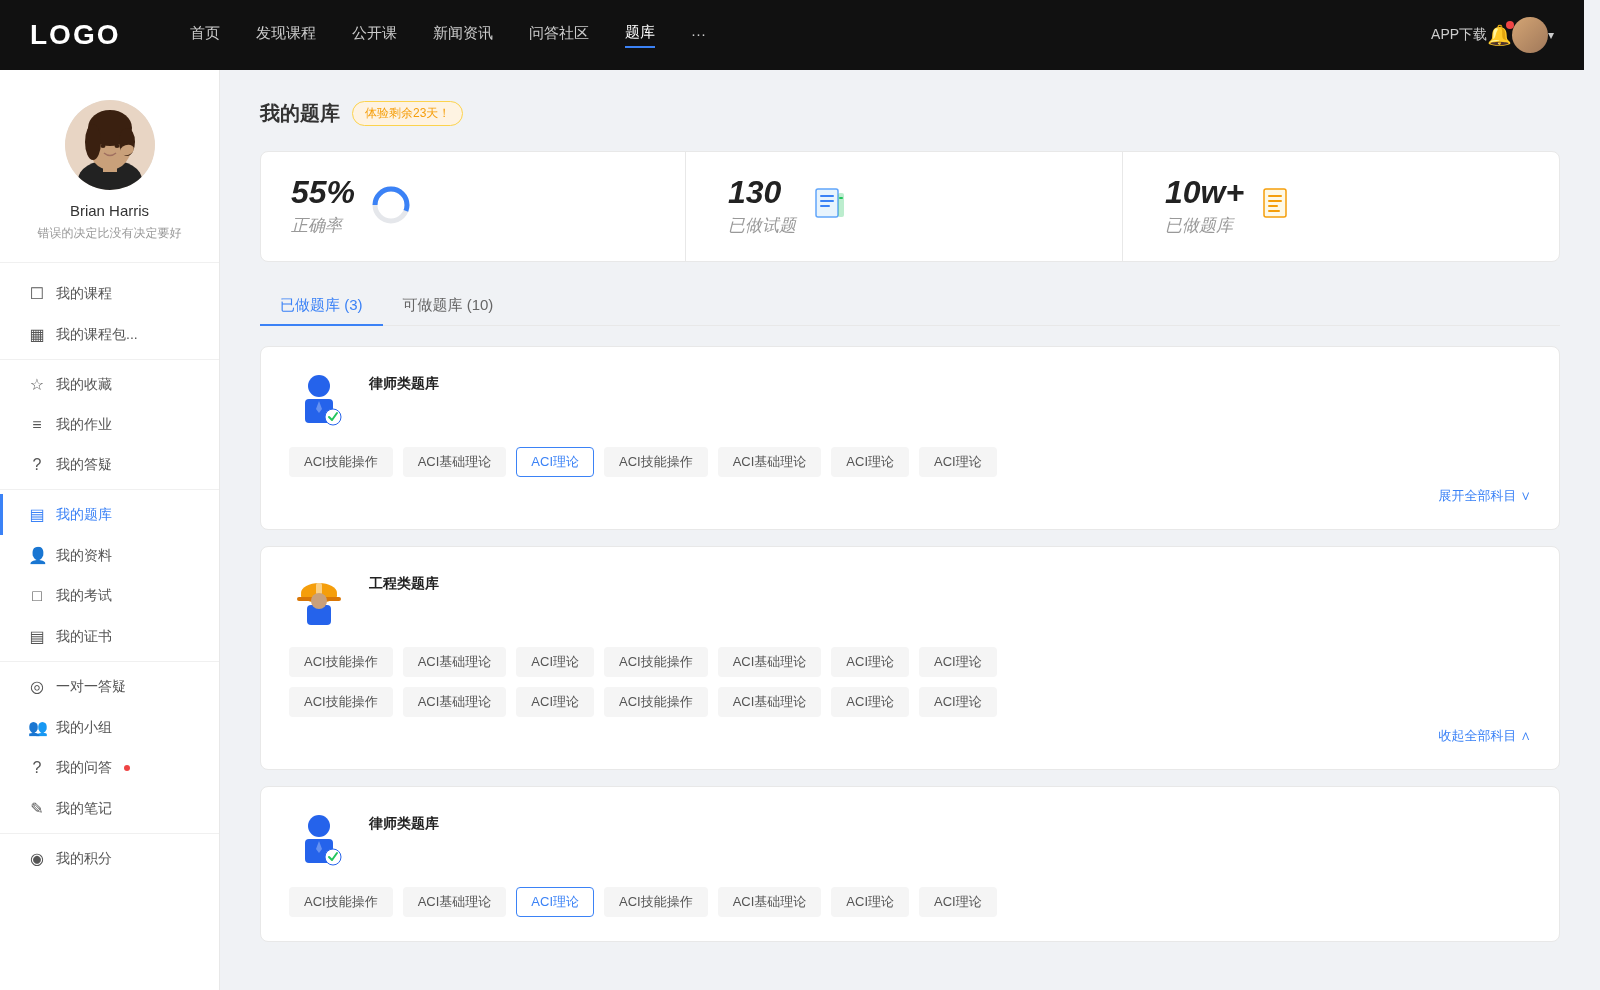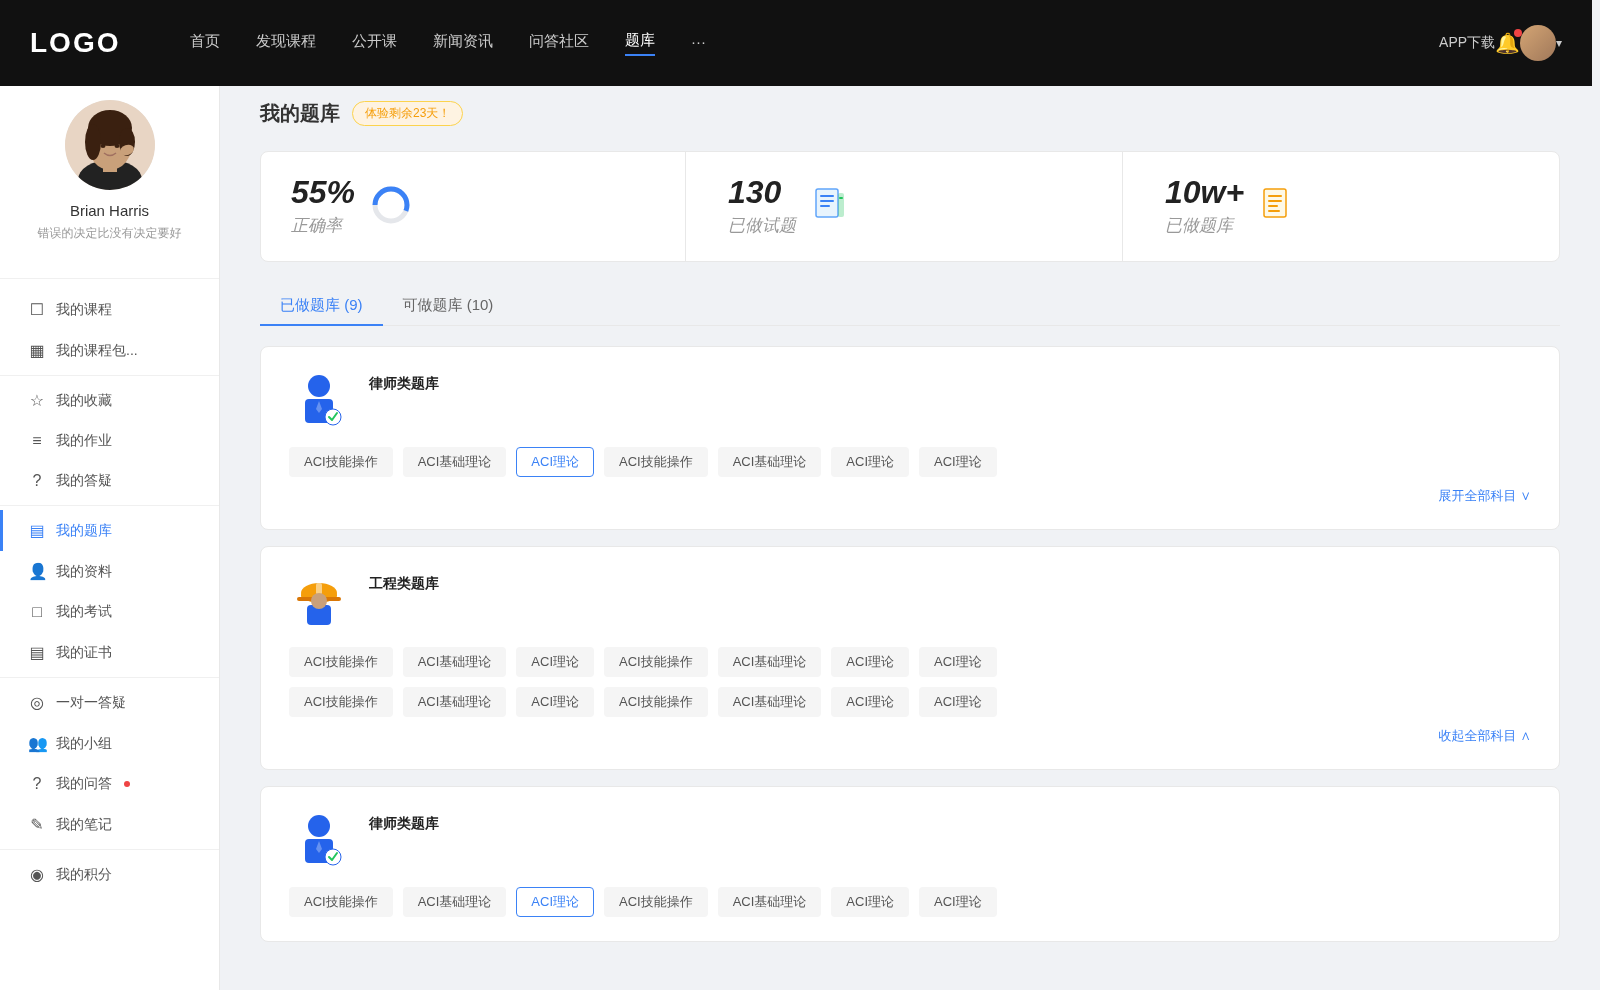--- a/index.html
+++ b/index.html
@@ -1,26 +1,26 @@
 <!DOCTYPE html>
 <html><head>
   <meta charset="utf-8">
   <style>
     * { box-sizing: border-box; margin: 0; padding: 0; }
     body { font-family: -apple-system, BlinkMacSystemFont, 'PingFang SC', 'Microsoft YaHei', sans-serif; background: #f0f2f5; min-height: 990px; }
 
     
     .navbar {
       background: #111;
-      height: 86px;
+      height: 70px;
       display: flex;
       align-items: center;
       padding: 0 30px;
       position: fixed;
-      top: 0; left: 0; right: 8px;
+      top: 0; left: 0; right: 16px;
       z-index: 100;
     }
     .nav-logo {
       color: #fff;
       font-size: 28px;
       font-weight: bold;
       letter-spacing: 2px;
       margin-right: 60px;
       min-width: 100px;
     }
@@ -93,21 +93,21 @@
       position: fixed;
       top: 70px;
       bottom: 0;
       overflow-y: auto;
     }
 
     .sidebar-profile {
       display: flex;
       flex-direction: column;
       align-items: center;
-      padding-bottom: 36px;
+      padding-bottom: 20px;
       border-bottom: 1px solid #f0f0f0;
       margin-bottom: 10px;
     }
     .profile-avatar {
       width: 90px; height: 90px;
       border-radius: 50%;
       background: #e8e0d8;
       overflow: hidden;
       margin-bottom: 12px;
       position: relative;
@@ -496,21 +496,21 @@
             <rect x="8" y="13" width="14" height="2" rx="1" fill="#f59e0b"></rect>
             <rect x="8" y="18" width="10" height="2" rx="1" fill="#f59e0b"></rect>
             <rect x="8" y="23" width="12" height="2" rx="1" fill="#f59e0b"></rect>
           </svg>
         </div>
       </div>
 
     </div>
 
     <div class="tabs-row">
-      <div class="tab-item active">已做题库 (9)</div>
+      <div class="tab-item active">已做题库 (3)</div>
       <div class="tab-item">可做题库 (10)</div>
     </div>
 
     <div class="qbank-card">
       <div class="qbank-header">
         <div class="qbank-icon">
           <svg width="60" height="60" viewBox="0 0 60 60" xmlns="http://www.w3.org/2000/svg">
             <circle cx="30" cy="15" r="11" fill="#2563eb"></circle>
 
             <rect x="16" y="28" width="28" height="24" rx="4" fill="#2563eb"></rect>

